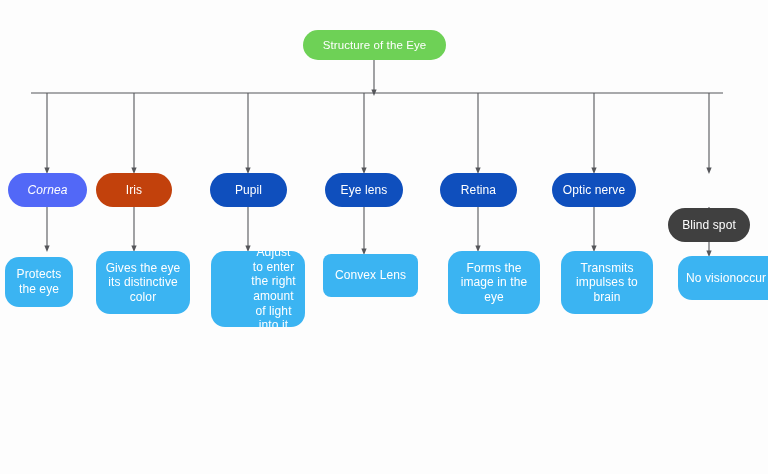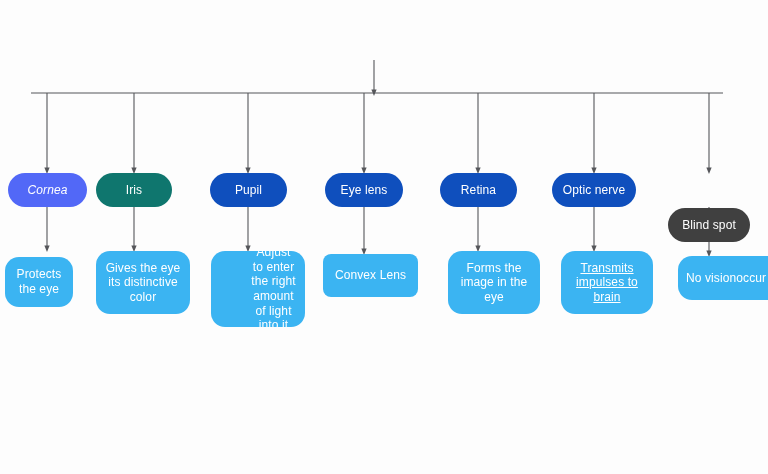--- a/index.html
+++ b/index.html
@@ -90,33 +90,34 @@
         <path d="M47,207 L47,249" marker-end="url(#arrowhead)"></path>
         <path d="M134,207 L134,249" marker-end="url(#arrowhead)"></path>
         <path d="M248,207 L248,249" marker-end="url(#arrowhead)"></path>
         <path d="M364,207 L364,252" marker-end="url(#arrowhead)"></path>
         <path d="M478,207 L478,249" marker-end="url(#arrowhead)"></path>
         <path d="M594,207 L594,249" marker-end="url(#arrowhead)"></path>
         <path d="M709,207 L709,254" marker-end="url(#arrowhead)"></path>
       </g>
   </svg>
 
+  <div class="node root-node" style="left:303px; top:30px; width:143px; height:30px;">Structure of the Eye</div>
 
   <div id="organ-layer">
       <div class="node organ-node highlight" style="left: 8px; top: 173px; width: 79px; height: 34px; background: rgb(82, 104, 247);">Cornea</div>
-      <div class="node organ-node" style="left: 96px; top: 173px; width: 76px; height: 34px; background: #0f766e;">Iris</div>
+      <div class="node organ-node" style="left: 96px; top: 173px; width: 76px; height: 34px; background: #c2410c;">Iris</div>
       <div class="node organ-node" style="left: 210px; top: 173px; width: 77px; height: 34px; background: rgb(15, 79, 189);">Pupil</div>
       <div class="node organ-node" style="left: 325px; top: 173px; width: 78px; height: 34px; background: rgb(15, 79, 189);">Eye lens</div>
       <div class="node organ-node" style="left: 440px; top: 173px; width: 77px; height: 34px; background: rgb(15, 79, 189);">Retina</div>
       <div class="node organ-node" style="left: 552px; top: 173px; width: 84px; height: 34px; background: rgb(15, 79, 189);">Optic nerve</div>
       <div class="node organ-node" style="left: 668px; top: 173px; width: 82px; height: 34px; background: #404040; margin-top: 35px;">Blind spot</div>
     </div>
   <div id="desc-layer">
       <div class="node desc-node" style="left: 5px; top: 251px; width: 68px; height: 50px; background: rgb(59, 180, 242); margin-top: 6px;">Protects the eye</div>
       <div class="node desc-node" style="left: 96px; top: 251px; width: 94px; height: 63px; background: rgb(59, 180, 242);">Gives the eye its distinctive color</div>
       <div class="node desc-node" style="left: 211px; top: 251px; width: 94px; height: 76px; background: rgb(59, 180, 242); padding-left: 39px;">Adjust to enter the right amount of light into it</div>
       <div class="node desc-node" style="left: 323px; top: 254px; width: 95px; height: 43px; background: rgb(59, 180, 242); border-radius: 8px;">Convex Lens</div>
       <div class="node desc-node" style="left: 448px; top: 251px; width: 92px; height: 63px; background: rgb(59, 180, 242);">Forms the image in the eye</div>
-      <div class="node desc-node" style="left: 561px; top: 251px; width: 92px; height: 63px; background: rgb(59, 180, 242); text-decoration: underline;">Transmits impulses to brain</div>
+      <div class="node desc-node" style="left: 561px; top: 251px; width: 92px; height: 63px; background: rgb(59, 180, 242);">Transmits impulses to brain</div>
       <div class="node desc-node clipped" style="left: 678px; top: 256px; width: 104px; height: 44px; background: rgb(59, 180, 242);">No visionoccur</div>
     </div>
 
 </div>
 
 </body></html>

